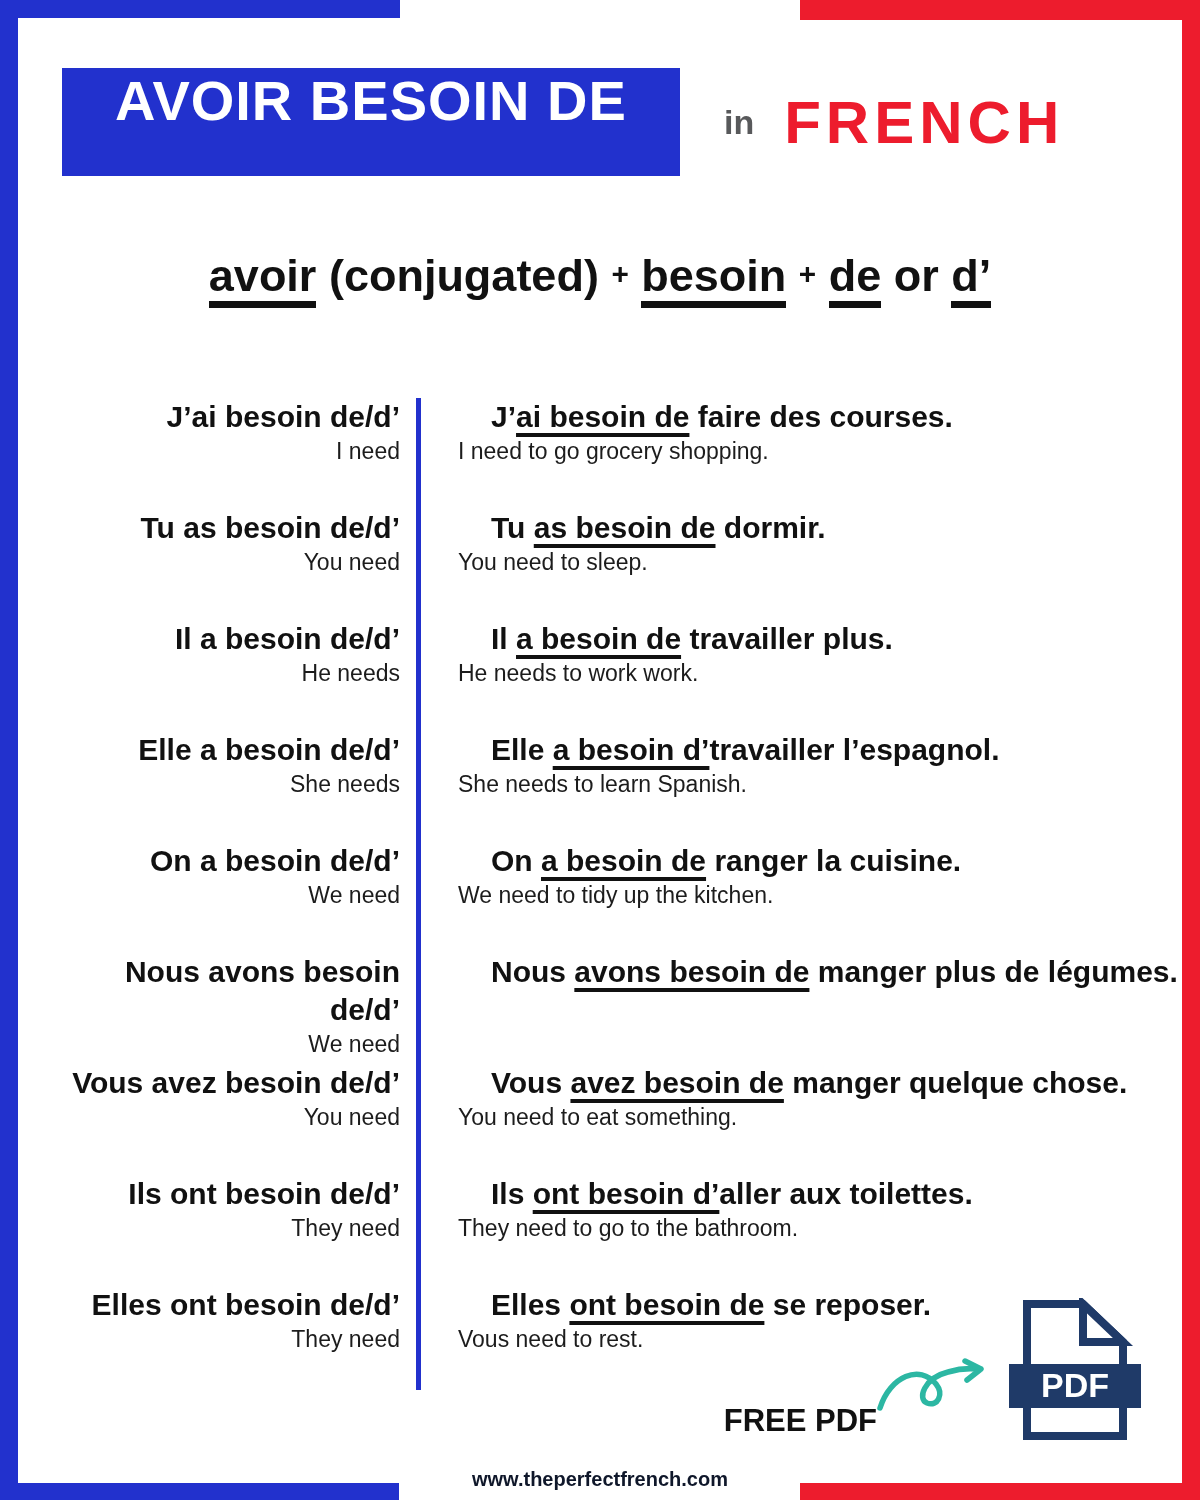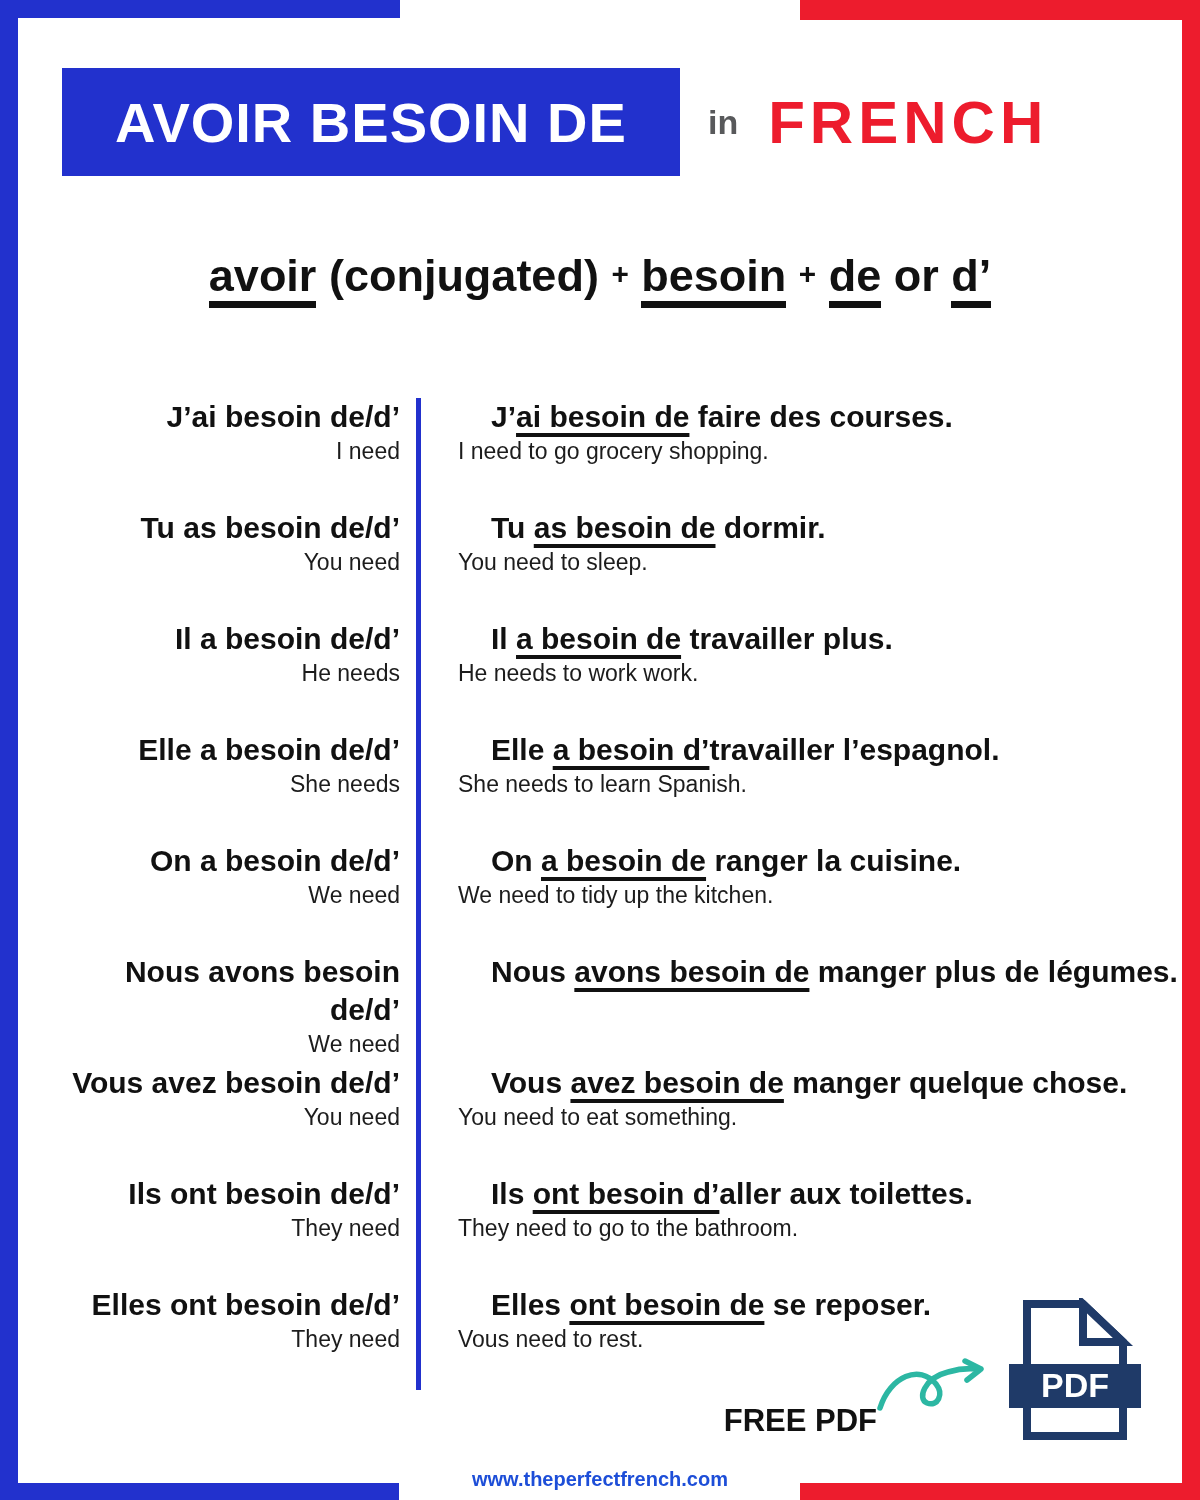--- a/index.html
+++ b/index.html
@@ -16,24 +16,24 @@
   .frame-top-left  { left:0; top:0; width:400px; height:18px; }
   .frame-bottom-left { left:0; top:1483px; width:399px; height:17px; }
   .frame-right     { left:1182px; top:0; width:18px; height:1500px; }
   .frame-top-right { left:800px; top:0; width:400px; height:20px; }
   .frame-bottom-right { left:800px; top:1483px; width:400px; height:17px; }
 
   
   .header { position:absolute; left:62px; top:68px; height:108px; display:flex; align-items:center; }
   .title-box {
     background:var(--blue,#2231cd); color:#fff; width:618px; height:108px;
-    display:flex; align-items:center; justify-content:center;
+    display:flex; align-items:flex-start; justify-content:center;
     font-weight:700; font-size:56px; letter-spacing:1px; white-space:nowrap;
   }
-  .title-in { color:var(--gray,#58595b); font-weight:700; font-size:34px; margin:0 30px 0 28px; }
+  .title-in { color:var(--gray,#58595b); font-weight:700; font-size:34px; margin:0 30px 0 44px; }
   .title-lang { color:var(--red,#ed1c2d); font-weight:700; font-size:60px; letter-spacing:5px; white-space:nowrap; }
 
   
   .formula {
     position:absolute; left:18px; top:250px; width:1164px;
     text-align:center; font-weight:700; font-size:45px; white-space:pre-wrap;
   }
   .formula .u { border-bottom:7px solid #111; padding-bottom:0; }
   .formula .plus { font-size:0.66em; vertical-align:0.22em; }
 
@@ -48,21 +48,21 @@
   .ex-fr .ul {
     text-decoration:underline; text-decoration-thickness:3.5px; text-underline-offset:6px;
     text-decoration-color:#111;
   }
 
   
   .free-pdf { position:absolute; right:323px; top:1403px; font-weight:700; font-size:31px; white-space:nowrap; }
   .arrow-wrap { position:absolute; left:876px; top:1358px; width:124px; height:60px; }
   .pdf-wrap { position:absolute; left:1009px; top:1298px; width:132px; height:144px; }
   .website { position:absolute; left:0; width:1200px; top:1468px; text-align:center;
-             font-weight:700; font-size:20px; color:#1d4ed8; }
+             font-weight:700; font-size:20px; color:#0f172a; }
 </style>
 </head>
 <body>
 
 <div class="bar blue frame-left"></div>
 <div class="bar blue frame-top-left"></div>
 <div class="bar blue frame-bottom-left"></div>
 <div class="bar red frame-right"></div>
 <div class="bar red frame-top-right"></div>
 <div class="bar red frame-bottom-right"></div>

